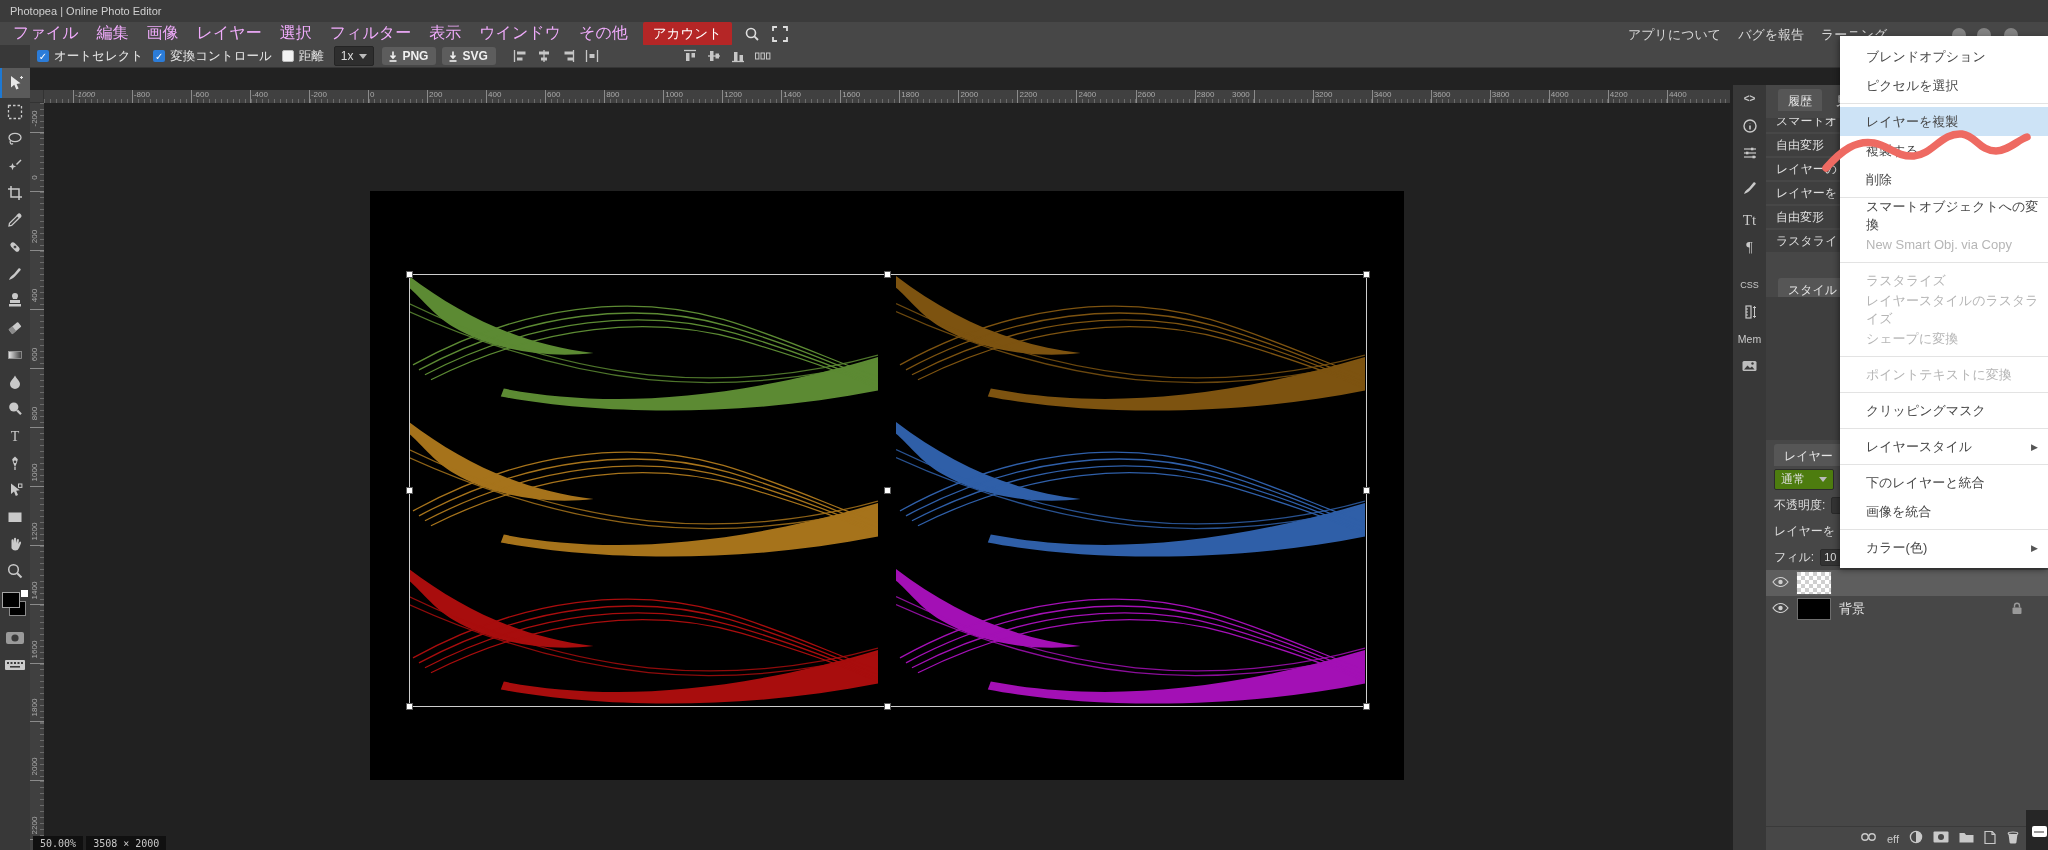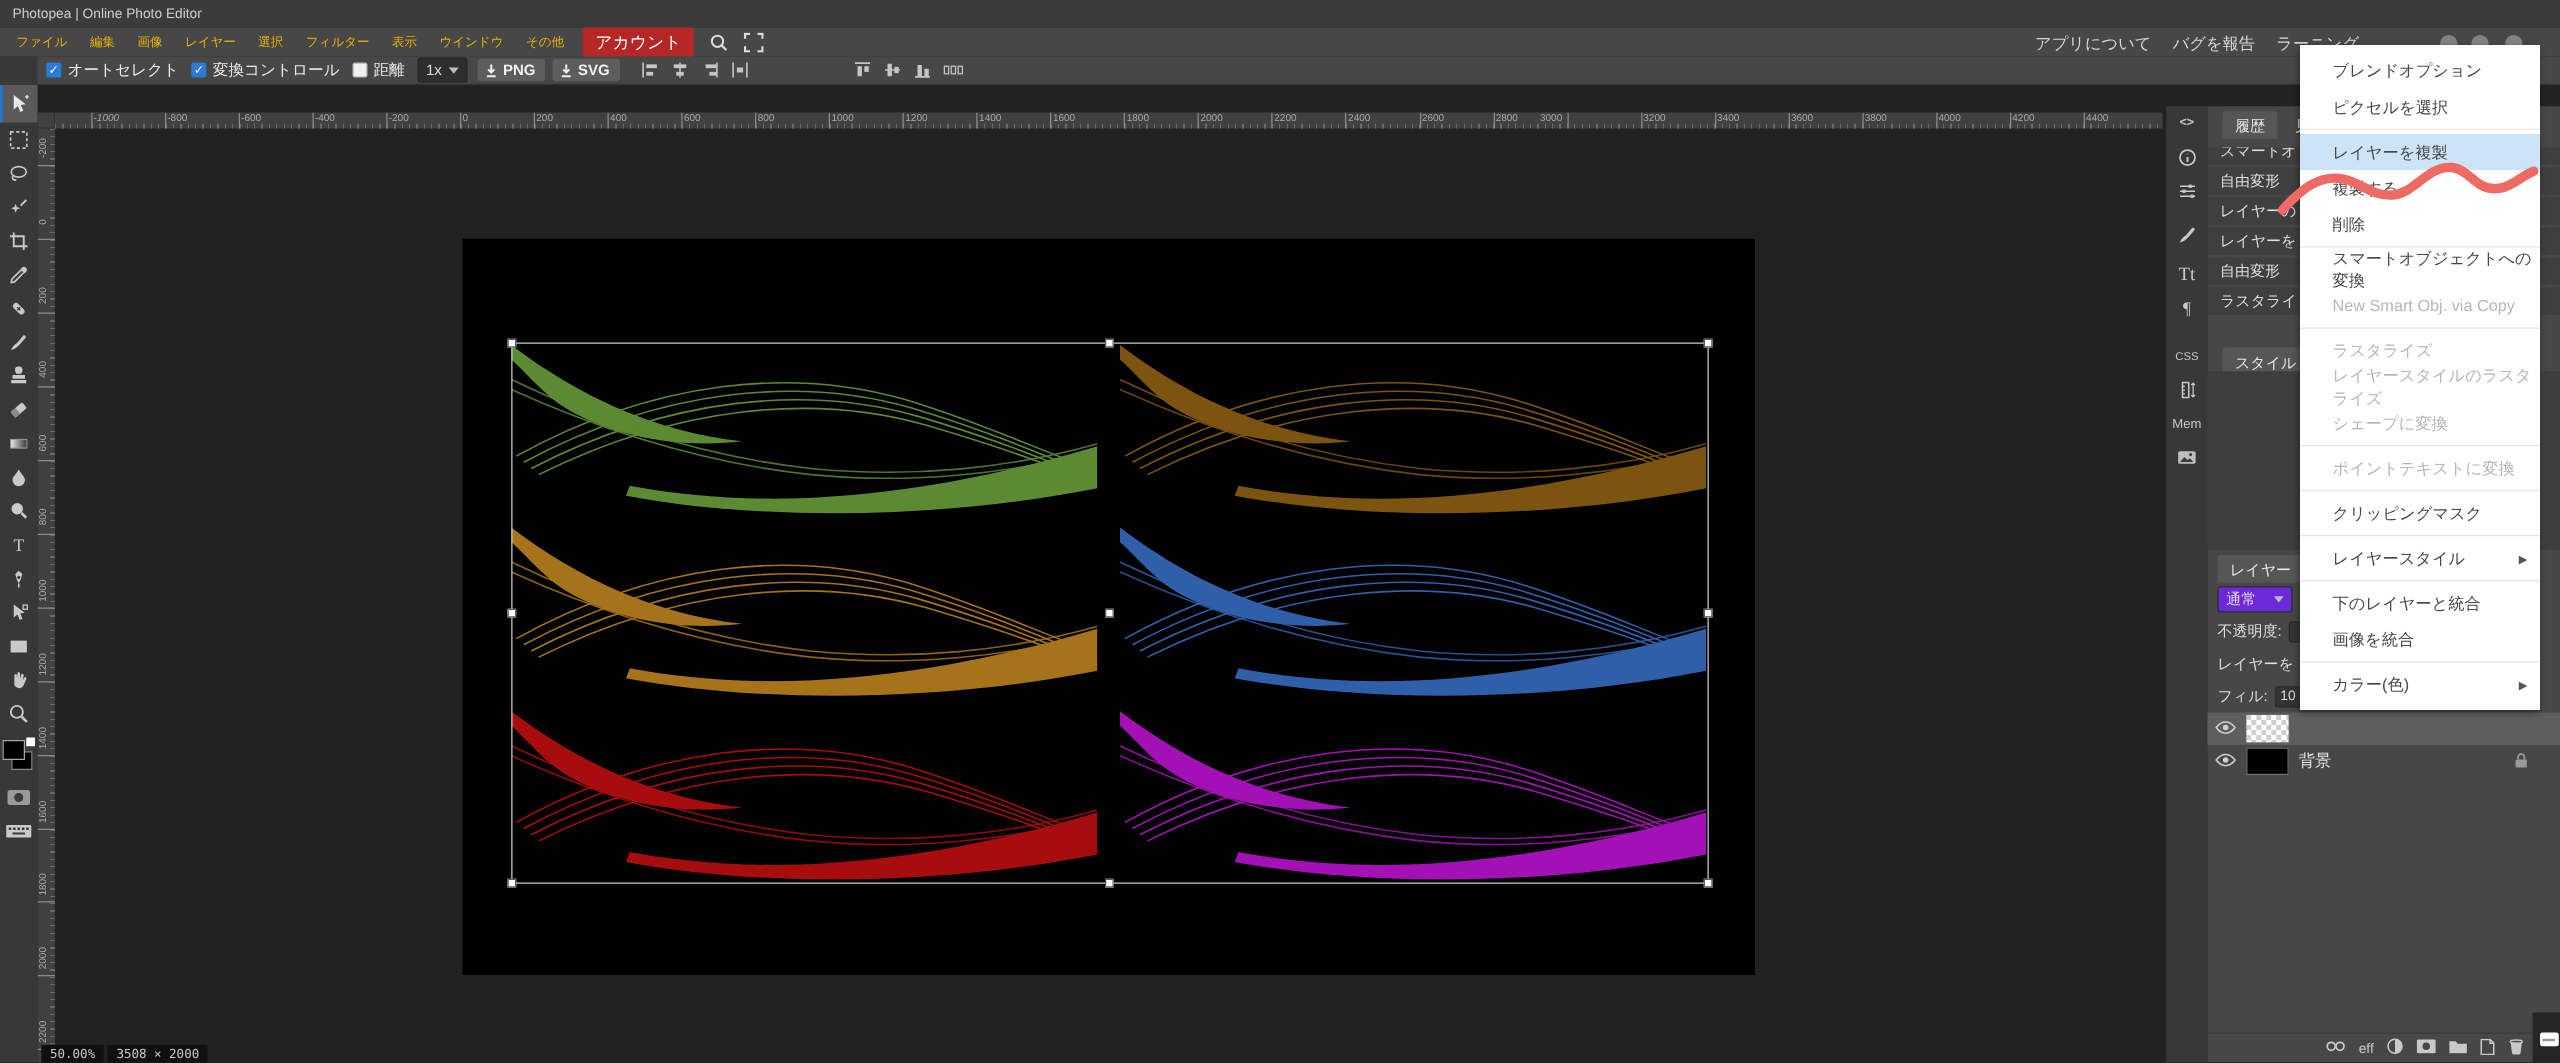--- a/index.html
+++ b/index.html
@@ -4,21 +4,21 @@
 <style>
   html,body{margin:0;padding:0;background:#222;}
   #app{position:relative;width:2048px;height:850px;overflow:hidden;
        font-family:"Liberation Sans",sans-serif;color:#e3e3e3;font-size:13px;
        -webkit-font-smoothing:antialiased;}
   .abs{position:absolute;}
   
   #titlebar{left:0;top:0;width:2048px;height:22px;background:#3b3b3b;line-height:22px;
             padding-left:10px;box-sizing:border-box;font-size:11px;color:#cfcfcf;}
   #menubar{left:0;top:22px;width:2048px;height:23px;background:#474747;display:flex;align-items:center;}
-  .menu-item{padding:3px 7px;margin:0 2px;color:#eab308;font-size:10px;cursor:default;}
+  .menu-item{padding:3px 7px;margin:0 2px;color:#f0abfc;font-size:16px;cursor:default;}
   #account-btn{background:#b52626;color:#fff;padding:3px 10px;border-radius:2px;margin-left:6px;font-size:13.5px;}
   .mb-icon{margin-left:12px;display:inline-flex;align-items:center;}
   #right-links{position:absolute;left:1628px;top:26px;display:flex;gap:17px;font-size:13px;color:#d8d8d8;white-space:nowrap;}
   .tr-dot{position:absolute;top:28px;width:14px;height:14px;border-radius:50%;background:#8d8d8d;opacity:.85;}
   
   #optionsbar{left:0;top:45px;width:2048px;height:23px;background:#474747;border-bottom:1px solid #353535;
               display:flex;align-items:center;box-sizing:border-box;}
   .opt-group{display:flex;align-items:center;margin-right:10px;}
   .cb{width:12px;height:12px;border-radius:2px;margin-right:5px;display:inline-flex;align-items:center;justify-content:center;}
   .cb.on{background:#2b7cd9;color:#fff;font-size:10px;}
@@ -69,35 +69,35 @@
   #panels{left:1766px;top:85px;width:282px;height:765px;background:#474747;}
   .panel-tabs{display:flex;gap:4px;padding:4px 0 0 12px;height:26px;box-sizing:border-box;}
   .panel-tab{padding:4px 10px 5px;font-size:12px;color:#e6e6e6;}
   .panel-tab.active{background:#565656;border-radius:3px 3px 0 0;}
   #history-list{position:absolute;left:0;top:33px;width:282px;height:152px;overflow:hidden;}
   .hist-item{height:22px;margin-bottom:2px;background:#3f3f3f;color:#dedede;font-size:12px;
              display:flex;align-items:center;padding-left:10px;}
   #styles-content{position:absolute;left:0;top:212px;width:282px;height:143px;background:#3e3e3e;}
   #layers-body{position:absolute;left:0;top:355px;width:282px;}
   .lrow{display:flex;align-items:center;gap:6px;padding:3px 0 3px 8px;font-size:12px;color:#ddd;height:20px;}
-  .drop{background:#6d28d9;border:1px solid #2b2b2b;border-radius:2px;padding:1px 6px;display:flex;align-items:center;gap:14px;font-size:12px;}
+  .drop{background:#4d7c0f;border:1px solid #2b2b2b;border-radius:2px;padding:1px 6px;display:flex;align-items:center;gap:14px;font-size:12px;}
   .valbox{background:#333;border:1px solid #2a2a2a;border-radius:2px;min-width:26px;height:15px;padding:0 3px;font-size:11px;display:flex;align-items:center;}
   .layer-row{display:flex;align-items:center;height:26px;gap:8px;padding-left:6px;position:relative;}
   .layer-row.selected{background:#5e5e5e;}
   .thumb{width:34px;height:22px;box-sizing:border-box;}
   .thumb.checker{background:conic-gradient(#ffffff 0 25%,#cfcfcf 0 50%,#ffffff 0 75%,#cfcfcf 0) 0 0/8px 8px;outline:1px dashed #666;}
   .thumb.black{background:#000;border:1px solid #6e6e6e;}
   #layers-bottom{position:absolute;left:0;top:741px;width:282px;height:24px;border-top:1px solid #3a3a3a;
                  display:flex;align-items:center;justify-content:flex-end;gap:10px;padding-right:28px;box-sizing:border-box;color:#c9c9c9;}
   #eff-label{font-size:11px;color:#c9c9c9;}
   
   #statusbar{left:33px;top:836px;display:flex;gap:3px;font-family:"DejaVu Sans Mono",monospace;font-size:10px;color:#c8c8c8;}
   .status-box{background:#101010;padding:2px 7px;}
   
-  #context-menu{left:1840px;top:36px;width:192px;background:#fff;box-shadow:-1px 2px 6px rgba(0,0,0,.45);
+  #context-menu{left:1840px;top:36px;width:208px;background:#fff;box-shadow:-1px 2px 6px rgba(0,0,0,.45);
                 padding:6px 0;box-sizing:border-box;z-index:40;}
   .cm-item{height:29px;display:flex;align-items:center;padding-left:26px;font-size:13px;color:#474747;position:relative;}
   .cm-item.hl{background:#cde3f6;}
   .cm-item.dis{color:#b6b6b6;}
   .cm-sep{height:1px;background:#e3e3e3;margin:3px 0;}
   .cm-arrow{position:absolute;right:10px;font-size:9px;color:#555;}
   
   #scribble{left:1730px;top:110px;z-index:50;pointer-events:none;}
   #corner-widget{left:2026px;top:810px;width:22px;height:40px;background:#262626;z-index:45;}
   #corner-widget .glyph{position:absolute;left:6px;top:16px;width:15px;height:11px;background:#fff;border-radius:2px;}

